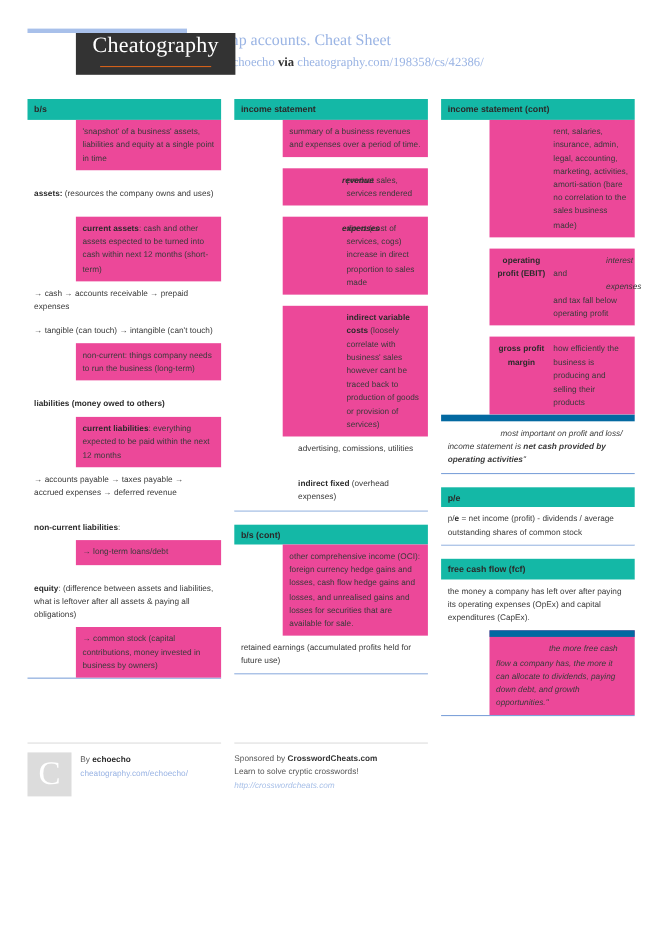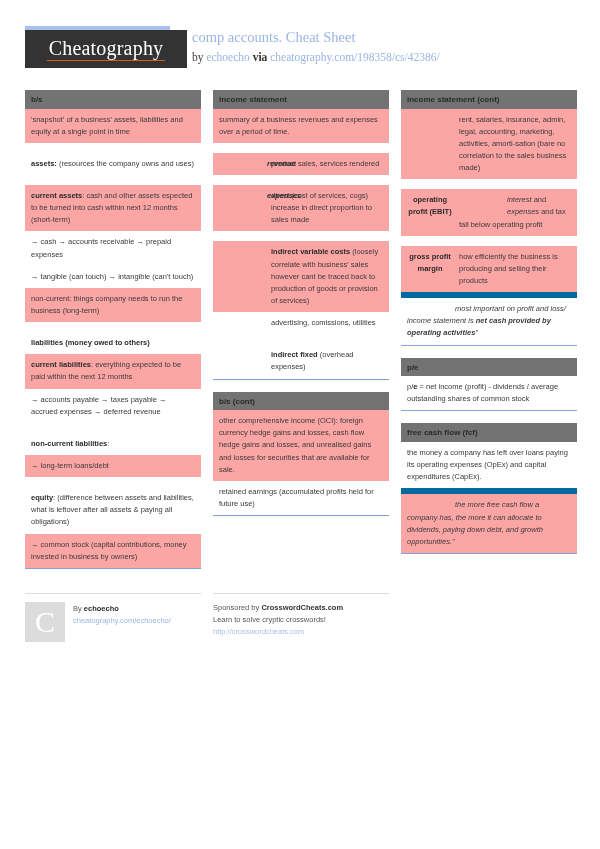--- a/index.html
+++ b/index.html
@@ -35,25 +35,26 @@
     flex: 0 0 145px;
   }
   .logo-accent {
     height: 4px;
     background: #a8c0ea;
     width: 145px;
   }
   .logo-box {
     background: #333333;
     height: 38px;
-    width: 162px;
-    display: flex;
-    align-items: center;
+    width: 145px;
+    display: flex;
+    align-items: flex-start;
     justify-content: center;
     position: relative;
+    margin-left: 44px;
   }
   .logo-text {
     color: #ffffff;
     font-family: "Liberation Serif", serif;
     font-size: 20px;
     letter-spacing: 0.2px;
     position: relative;
     padding-bottom: 2px;
   }
   .logo-underline {
@@ -97,36 +98,37 @@
   }
   .col {
     width: 176px;
     flex: 0 0 176px;
   }
 
   .block {
     margin-bottom: 12px;
   }
   .block-title {
-    background: #737373;
+    background: #14b8a6;
     color: #2a2a2a;
     font-size: 8px;
     font-weight: bold;
     padding: 5px 6px 4px 6px;
     line-height: 1.2;
   }
   .row {
     font-size: 7.5px;
     line-height: 1.62;
     padding: 5px 6px;
     color: #3a3a3a;
     box-sizing: border-box;
   }
   .row.alt {
-    background: #fca5a5;
+    background: #ec4899;
+    margin-left: 44px;
   }
   .row.plain {
     background: #ffffff;
   }
   .row.sep-top {
     border-top: 6px solid #0369a1;
   }
   .block-end {
     border-bottom: 1.5px solid #7fa3da;
   }
@@ -172,21 +174,21 @@
     flex: 0 0 40px;
     background: #dcdcdc;
     color: #ffffff;
     font-family: "Liberation Serif", serif;
     font-size: 30px;
     line-height: 40px;
     text-align: center;
   }
   .author-meta { padding-top: 1px; }
   .lnk-blue { color: #9ab4e4; }
-  .lnk-blue-2 { color: #a8c0e8; }
+  .lnk-blue-2 { color: #a8c0e8; font-style: italic; }
   .sponsor-name { font-weight: bold; color: #333333; }
   .spacer-row { height: 7px; }
 </style>
 </head>
 <body>
 
 <div class="page">
 
   <div class="header">
     <div class="logo-wrap">
@@ -300,21 +302,21 @@
             </div>
           </div>
           <div class="row plain sep-top"><i>most important on profit and loss/ income statement is <span class="bi">net cash provided by operating activities</span>"</i></div>
         </div>
         <div class="block block-end">
           <div class="block-title">p/e</div>
           <div class="row plain">p/<b>e</b> = net income (profit) - dividends / average outstanding shares of common stock</div>
         </div>
         <div class="block block-end">
           <div class="block-title">free cash flow (fcf)</div>
-          <div class="row plain">the money a company has left over loans paying its operating expenses (OpEx) and capital expenditures (CapEx).</div>
+          <div class="row plain">the money a company has left over after paying its operating expenses (OpEx) and capital expenditures (CapEx).</div>
           <div class="row alt sep-top"><i>the more free cash flow a company has, the more it can allocate to dividends, paying down debt, and growth opportunities."</i></div>
         </div>
       </div>
   </div>
 
   <div class="footer">
     <div class="fcol">
       <div class="author">
         <div class="avatar">C</div>
         <div class="author-meta">

